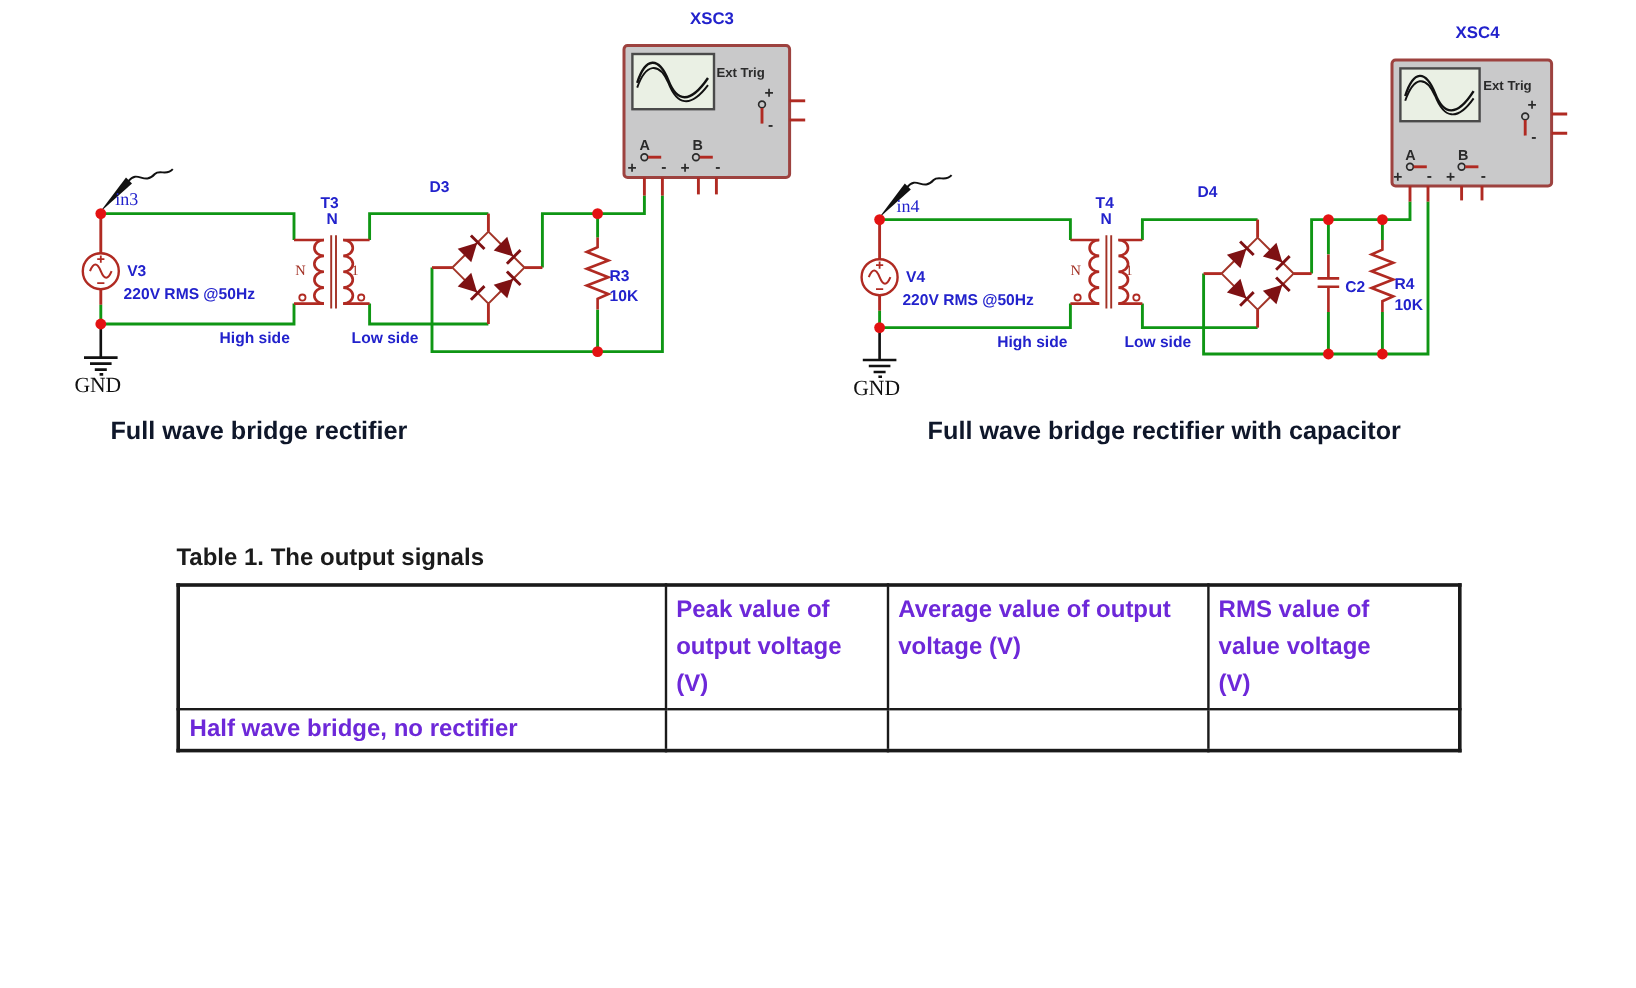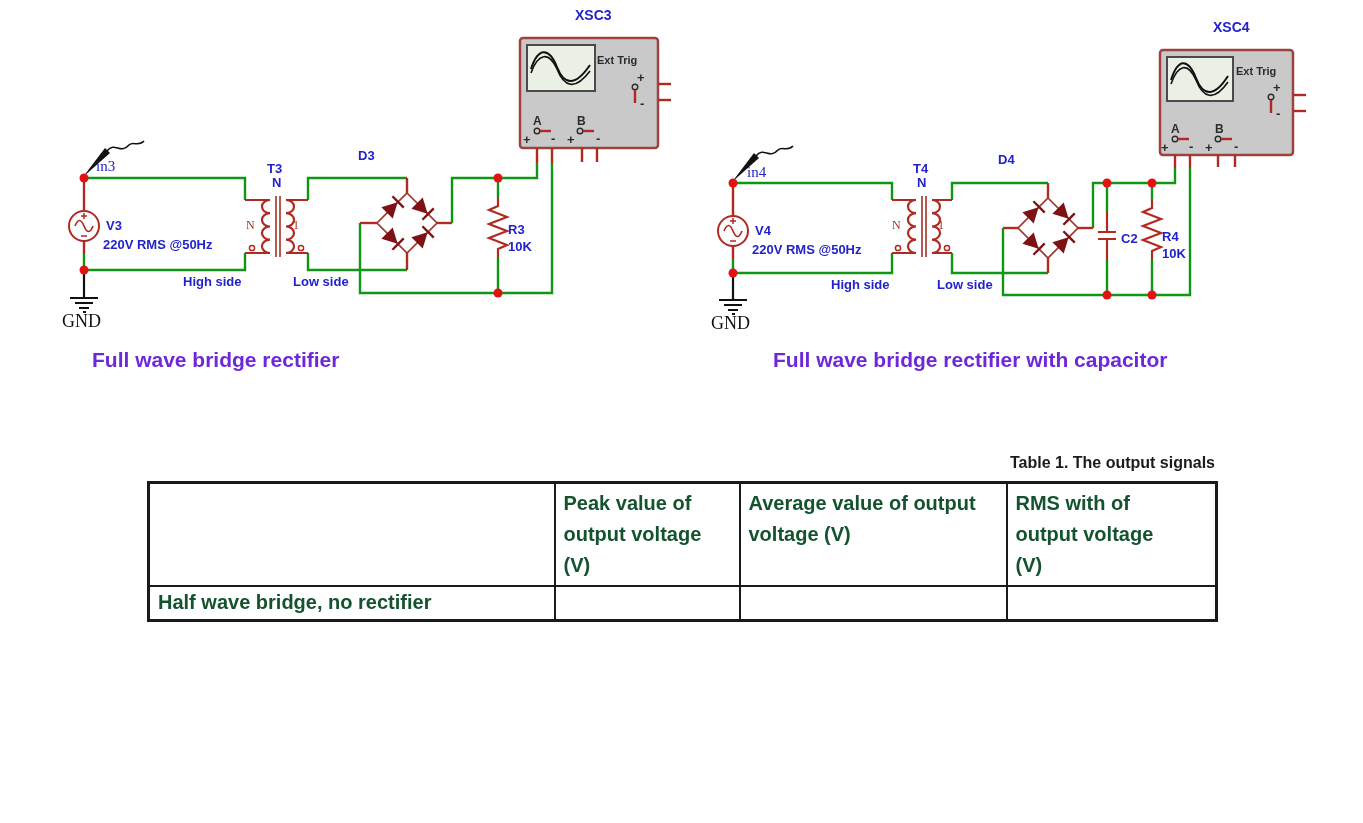--- a/index.html
+++ b/index.html
@@ -13,29 +13,29 @@
   .gndT{font:18px "Liberation Serif",serif;fill:#111111;}
   .wndT{font:12px "Liberation Serif",serif;fill:#a33226;}
   .scT{font:600 11px "Liberation Sans",sans-serif;fill:#2b2b2b;}
   .chT{font:700 12px "Liberation Sans",sans-serif;fill:#2b2b2b;}
   .pmT{font:700 13px "Liberation Sans",sans-serif;fill:#2b2b2b;}
   .wire{stroke:#0f9614;stroke-width:2.4;fill:none;}
   .stub{stroke:#b02a22;stroke-width:2.4;fill:none;}
   .comp{stroke:#b02a22;stroke-width:2.2;fill:none;}
   .edge{stroke:#a23528;stroke-width:1.7;fill:none;}
   .dot{fill:#e31212;}
-  .caption{position:absolute;font-size:21px;font-weight:600;color:#6d28d9;white-space:nowrap;}
+  .caption{position:absolute;font-size:21px;font-weight:600;color:#0f172a;white-space:nowrap;}
   #caption-left{left:92px;top:348px;}
   #caption-right{left:773px;top:348px;}
   .table-wrap{position:absolute;left:147px;top:454px;width:1068px;}
-  .table-title{text-align:right;font-size:16px;font-weight:600;margin:0 0 9px 0;}
+  .table-title{text-align:left;font-size:20px;font-weight:600;margin:0 0 9px 0;}
   table.sig{border-collapse:collapse;width:1068px;table-layout:fixed;
             border:3px solid #1a1a1a;}
   table.sig th,table.sig td{border:2px solid #1a1a1a;font-size:20px;font-weight:600;
-            color:#14532d;text-align:left;}
+            color:#6d28d9;text-align:left;}
   table.sig thead tr{height:103px;}
   table.sig thead th{vertical-align:top;padding:4px 6px 0 8px;line-height:1.55;font-weight:600;}
   table.sig tbody tr{height:35px;}
   table.sig tbody td{padding:0 6px 0 8px;vertical-align:middle;}
   .hdr-narrow{max-width:152px;}
   .hdr-mid{max-width:250px;}
 </style>
 </head>
 <body>
 
@@ -286,21 +286,21 @@
     <thead>
       <tr>
         <th></th>
         <th>
               <div class="hdr-narrow">Peak value of output voltage (V)</div>
             </th>
         <th>
               <div class="hdr-mid">Average value of output voltage (V)</div>
             </th>
         <th>
-              <div class="hdr-narrow">RMS with of output voltage (V)</div>
+              <div class="hdr-narrow">RMS value of value voltage (V)</div>
             </th>
       </tr>
     </thead>
     <tbody>
       <tr>
         <td>Half wave bridge, no rectifier</td>
         <td></td>
         <td></td>
         <td></td>
       </tr>

